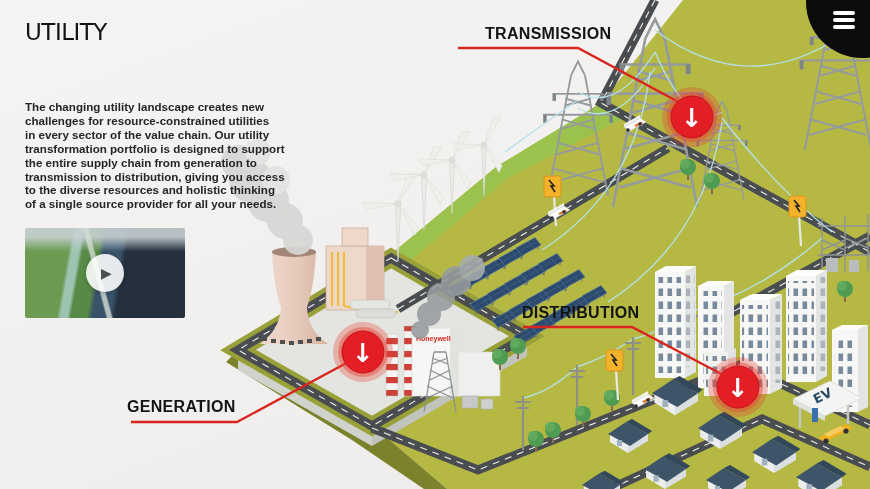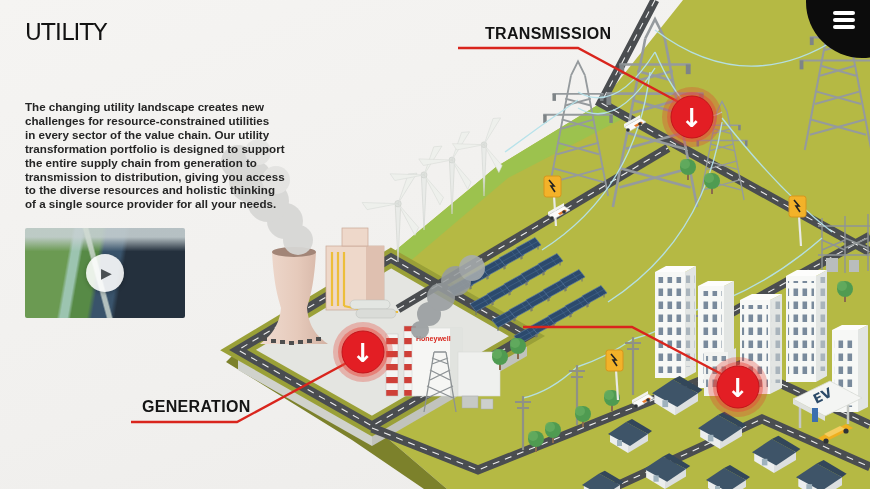--- a/index.html
+++ b/index.html
@@ -18,21 +18,21 @@
            linear-gradient(180deg, rgba(198,208,210,.9) 0 10%, rgba(198,208,210,0) 26%),
            linear-gradient(100deg,#6b9a52 0 27%,#9cc4b0 29% 33%,#578a46 35% 44%,#39536b 47% 57%,#24303d 60% 100%);}
   .playbtn{position:absolute;left:61px;top:26px;width:38px;height:38px;border-radius:50%;
            background:rgba(255,255,255,.88);display:flex;align-items:center;justify-content:center;
            box-shadow:0 1px 4px rgba(0,0,0,.25);}
   .playbtn span{font-size:14px;color:#4a4f52;margin-left:3px;}
   .seclabel{position:absolute;z-index:3;font-weight:700;font-size:16px;letter-spacing:.3px;
             color:#141414;cursor:pointer;font-family:"Liberation Sans",sans-serif;}
   .lbl-trans{left:457px;top:25px;margin-left:28px;}
   .lbl-dist{left:522px;top:304px;}
-  .lbl-gen{left:142px;top:398px;}
+  .lbl-gen{left:127px;top:398px;}
   .menu{position:absolute;z-index:4;left:806px;top:-54px;width:112px;height:112px;
         border-radius:50%;background:#0c0c0c;cursor:pointer;}
   .menu .bars{position:absolute;left:27px;top:65px;}
   .menu .bars div{width:22px;height:3.6px;background:#fff;border-radius:2px;margin-bottom:3.6px;}
 </style>
 </head>
 <body>
 
 <div class="stage">
 
@@ -372,20 +372,21 @@
 to the diverse resources and holistic thinking
 of a single source provider for all your needs.</div>
 
 <div class="panel video">
   <div class="playbtn">
     <span>▶</span>
   </div>
 </div>
 
 <div class="seclabel lbl-trans">TRANSMISSION</div>
+<div class="seclabel lbl-dist">DISTRIBUTION</div>
 <div class="seclabel lbl-gen">GENERATION</div>
 
 <div class="menu">
   <div class="bars">
     <div></div>
         <div></div>
         <div></div>
   </div>
 </div>
 

